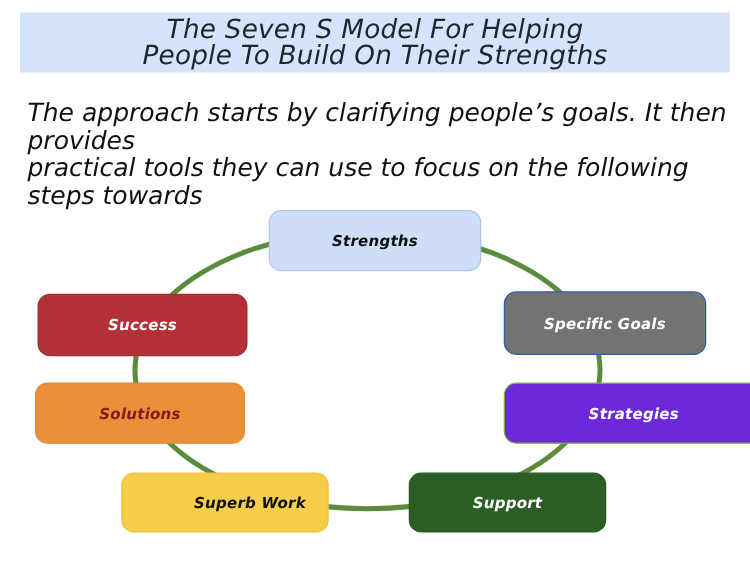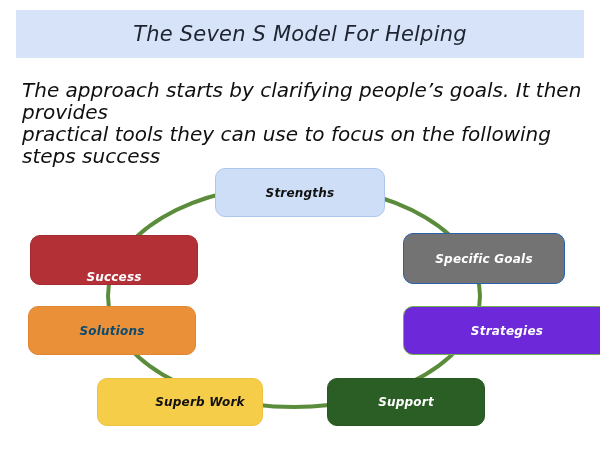--- a/index.html
+++ b/index.html
@@ -37,25 +37,26 @@
     letter-spacing:0.2px; white-space:nowrap;
   }
 </style>
 </head>
 <body>
 
 <div class="page">
 
   <div class="banner">
     <div class="t-line">The Seven S Model For Helping</div>
+    <div class="t-line">People To Build On Their Strengths</div>
   </div>
 
   <div class="intro">
     <div class="p-line">The approach starts by clarifying people’s goals. It then provides</div>
-    <div class="p-line">practical tools they can use to focus on the following steps success</div>
+    <div class="p-line">practical tools they can use to focus on the following steps towards</div>
   </div>
 
   <div class="diagram">
     <svg width="600" height="450" aria-hidden="true">
       <ellipse id="cycle-ellipse" fill="none" cx="294" cy="296" rx="186" ry="111" stroke="#5a8c3c" stroke-width="4"></ellipse>
     </svg>
     <div id="nodes">
         <div class="node" style="left: 215px; top: 168px; width: 170px; height: 49px; background: rgb(206, 222, 247); border: 1px solid rgb(174, 198, 236);">
           <span style="color: rgb(17, 17, 17);">Strengths</span>
         </div>
@@ -65,21 +66,21 @@
         <div class="node" style="left: 403px; top: 306px; width: 208px; height: 49px; background: #6d28d9; border: 1px solid rgb(115, 179, 75);">
           <span style="color: rgb(255, 255, 255);">Strategies</span>
         </div>
         <div class="node" style="left: 327px; top: 378px; width: 158px; height: 48px; background: rgb(43, 94, 37); border: 1px solid rgb(40, 87, 34);">
           <span style="color: rgb(255, 255, 255);">Support</span>
         </div>
         <div class="node" style="left: 97px; top: 378px; width: 166px; height: 48px; background: rgb(246, 205, 73); border: 1px solid rgb(236, 194, 62);">
           <span style="color: rgb(17, 17, 17); margin-left: 40px;">Superb Work</span>
         </div>
         <div class="node" style="left: 28px; top: 306px; width: 168px; height: 49px; background: rgb(234, 144, 56); border: 1px solid rgb(223, 134, 48);">
-          <span style="color: #0c4a6e;">Solutions</span>
+          <span style="color: #7f1d1d;">Solutions</span>
         </div>
-        <div class="node" style="left: 30px; top: 235px; width: 168px; height: 50px; background: rgb(178, 48, 54); border: 1px solid rgb(165, 43, 49); align-items: flex-end;">
+        <div class="node" style="left: 30px; top: 235px; width: 168px; height: 50px; background: rgb(178, 48, 54); border: 1px solid rgb(165, 43, 49);">
           <span style="color: rgb(255, 255, 255);">Success</span>
         </div>
       </div>
   </div>
 
 </div>
 
 </body></html>

